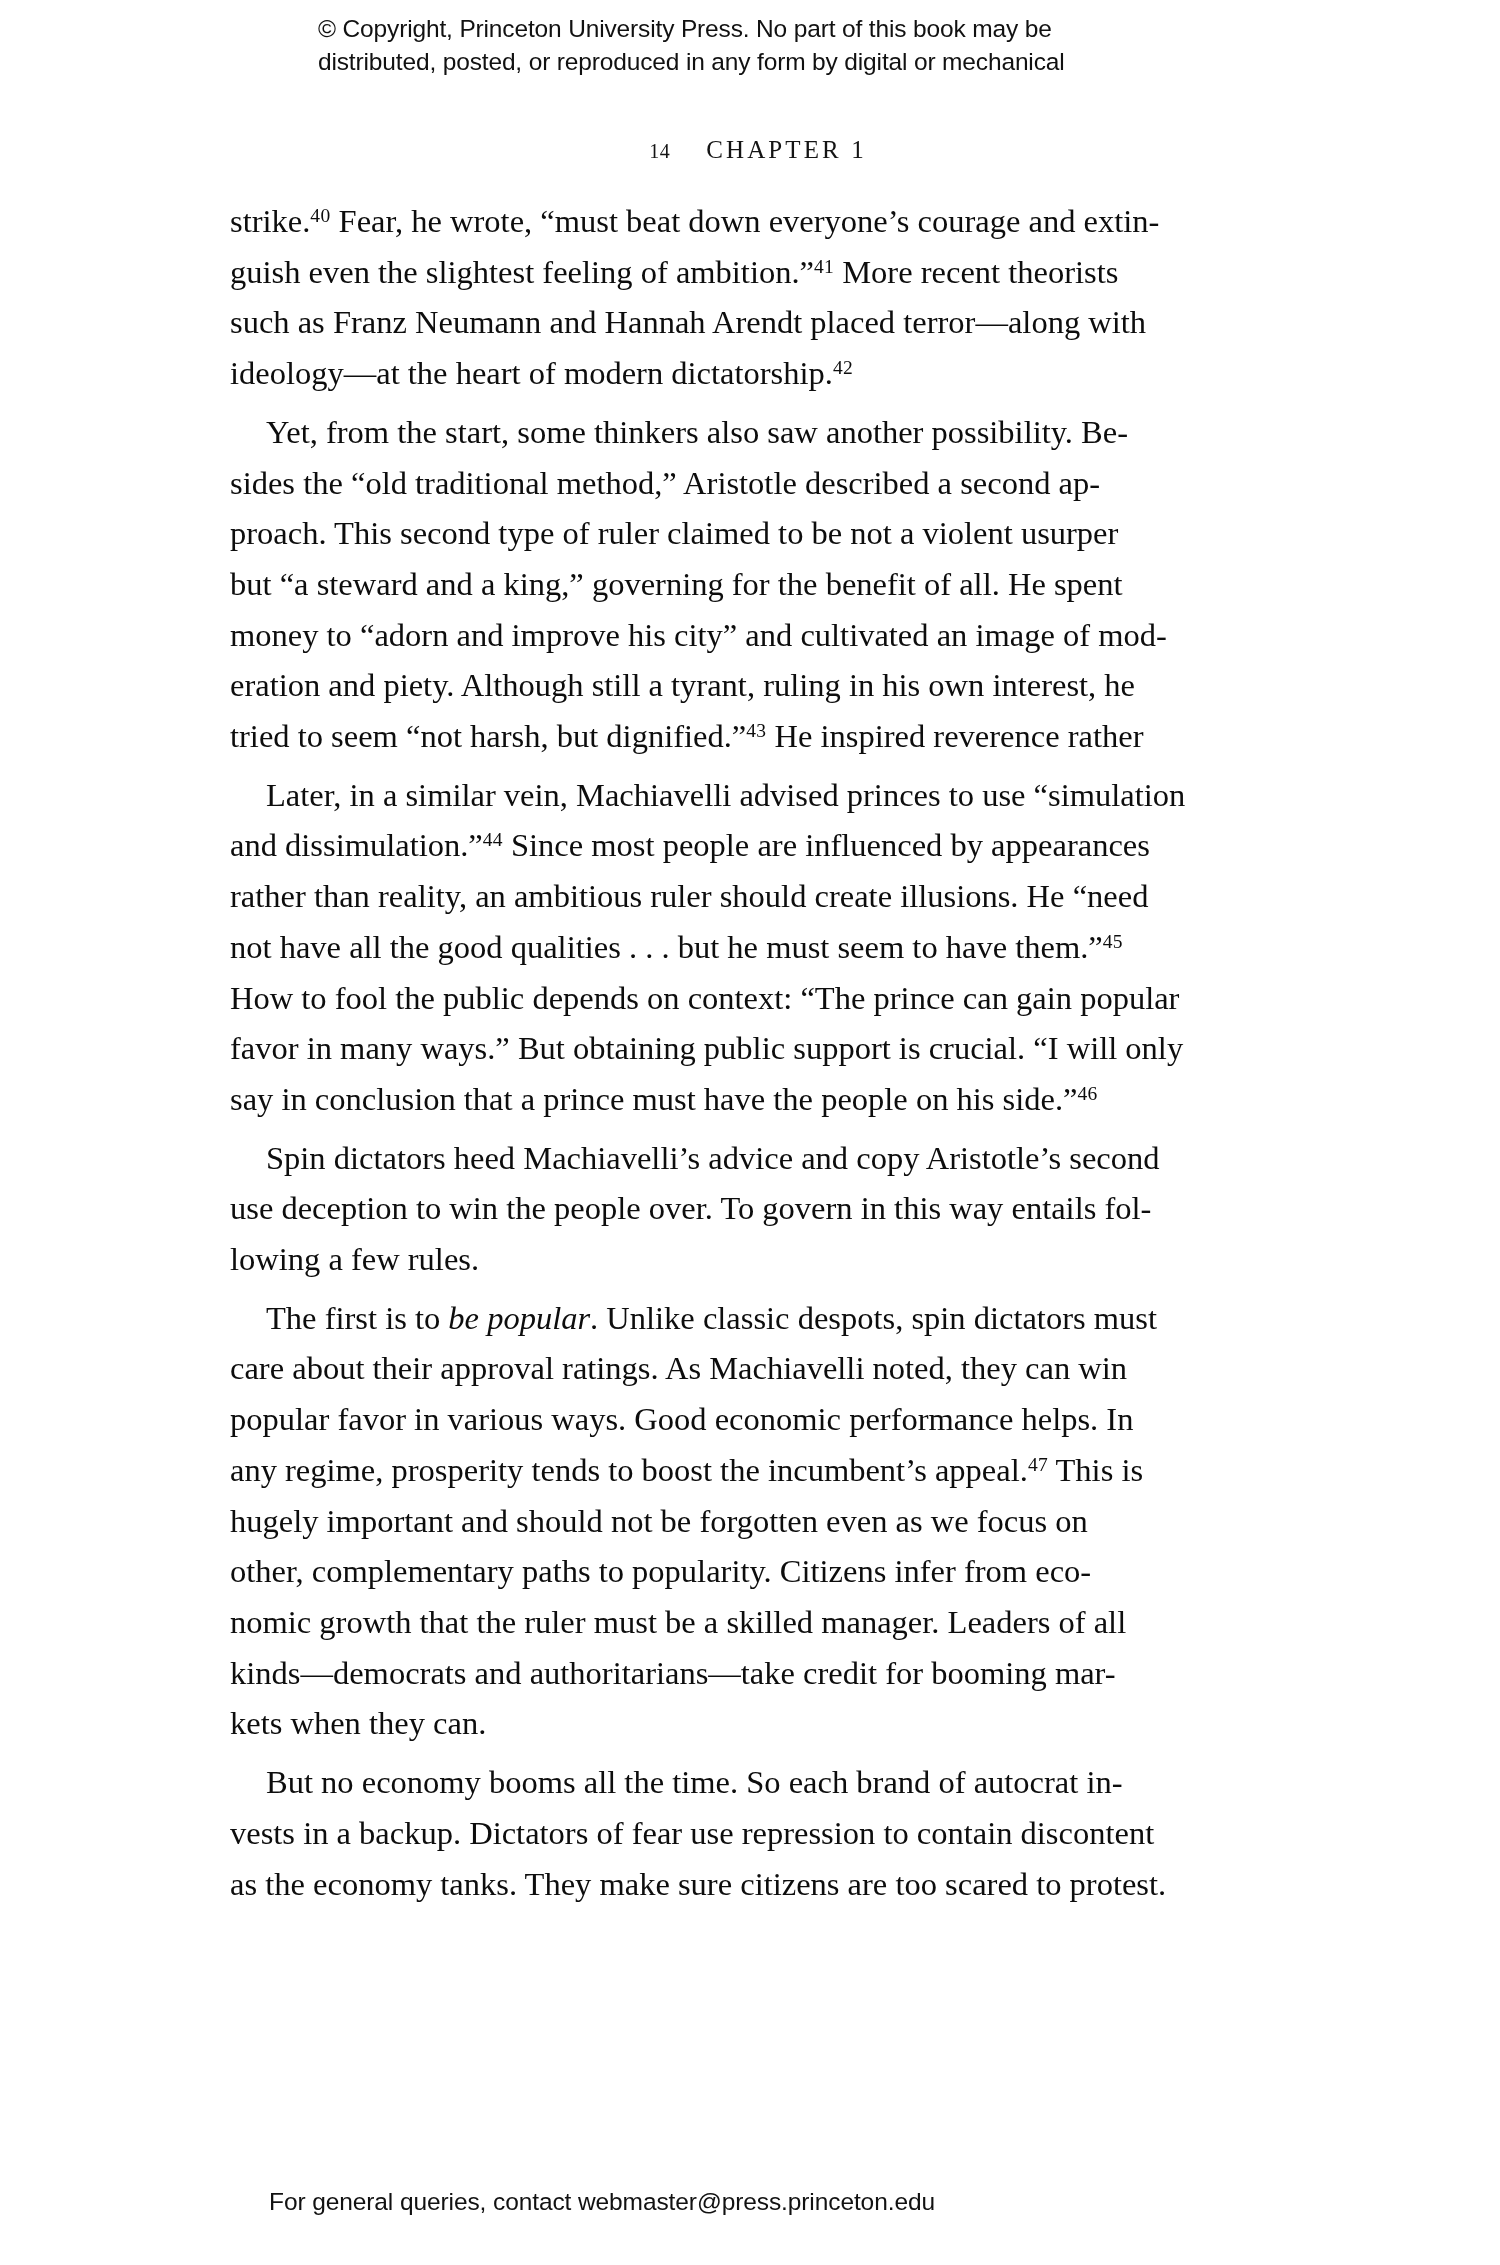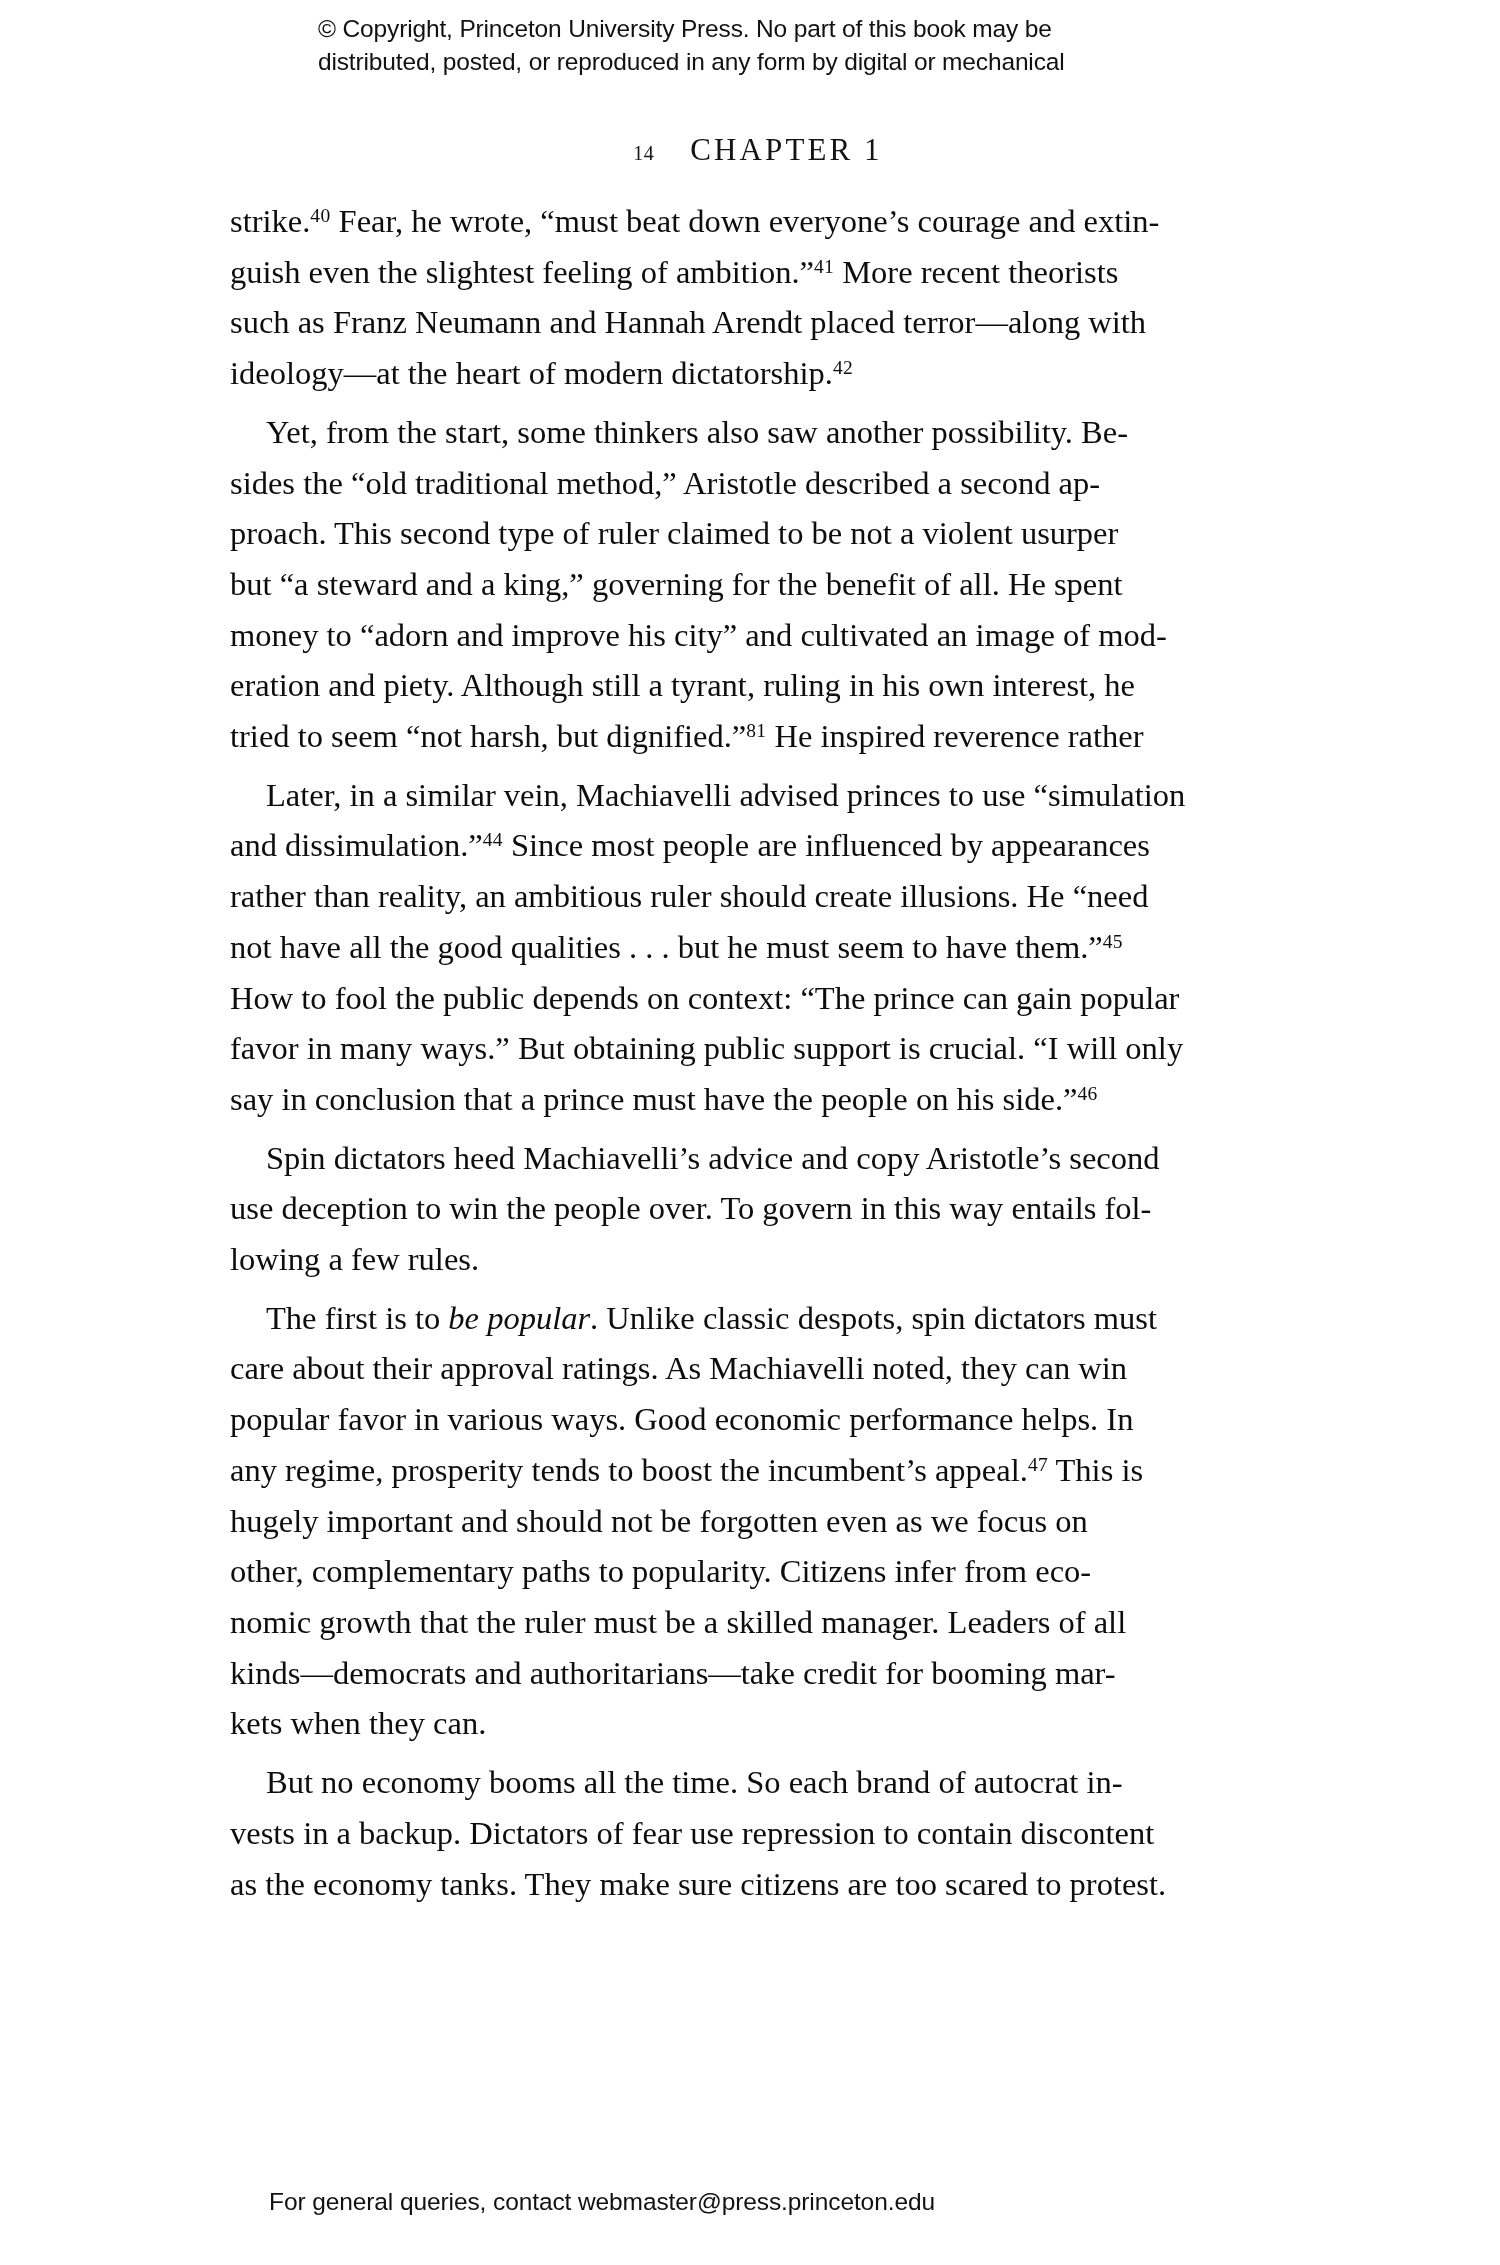--- a/index.html
+++ b/index.html
@@ -45,21 +45,21 @@
     color: #141414;
   }
   .running-head .folio {
     font-size: 20px;
     letter-spacing: 0.5px;
     margin-left: 16px;
   }
   .running-head .chap {
     font-variant: small-caps;
     letter-spacing: 3.1px;
-    font-size: 31px;
+    font-size: 25px;
     margin-left: 36px;
   }
 
   
   .textblock {
     position: absolute;
     left: 222px;
     top: 188px;
     width: 1065px;
   }
@@ -117,21 +117,21 @@
       <span class="ln">such as Franz Neumann and Hannah Arendt placed terror—along with</span>
       <span class="ln">ideology—at the heart of modern dictatorship.<sup class="fn">42</sup></span>
     </p>
     <p class="para">
       <span class="ln"><span class="indent"></span>Yet, from the start, some thinkers also saw another possibility. Be-</span>
       <span class="ln">sides the “old traditional method,” Aristotle described a second ap-</span>
       <span class="ln">proach. This second type of ruler claimed to be not a violent usurper</span>
       <span class="ln">but “a steward and a king,” governing for the benefit of all. He spent</span>
       <span class="ln">money to “adorn and improve his city” and cultivated an image of mod-</span>
       <span class="ln">eration and piety. Although still a tyrant, ruling in his own interest, he</span>
-      <span class="ln">tried to seem “not harsh, but dignified.”<sup class="fn">81</sup> He inspired reverence rather</span>
+      <span class="ln">tried to seem “not harsh, but dignified.”<sup class="fn">43</sup> He inspired reverence rather</span>
     </p>
     <p class="para">
       <span class="ln"><span class="indent"></span>Later, in a similar vein, Machiavelli advised princes to use “simulation</span>
       <span class="ln">and dissimulation.”<sup class="fn">44</sup> Since most people are influenced by appearances</span>
       <span class="ln">rather than reality, an ambitious ruler should create illusions. He “need</span>
       <span class="ln">not have all the good qualities . . . but he must seem to have them.”<sup class="fn">45</sup></span>
       <span class="ln">How to fool the public depends on context: “The prince can gain popular</span>
       <span class="ln">favor in many ways.” But obtaining public support is crucial. “I will only</span>
       <span class="ln">say in conclusion that a prince must have the people on his side.”<sup class="fn">46</sup></span>
     </p>

